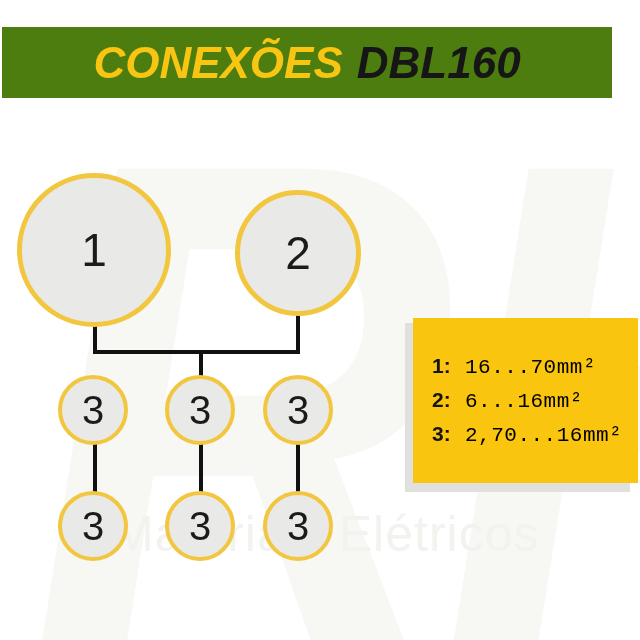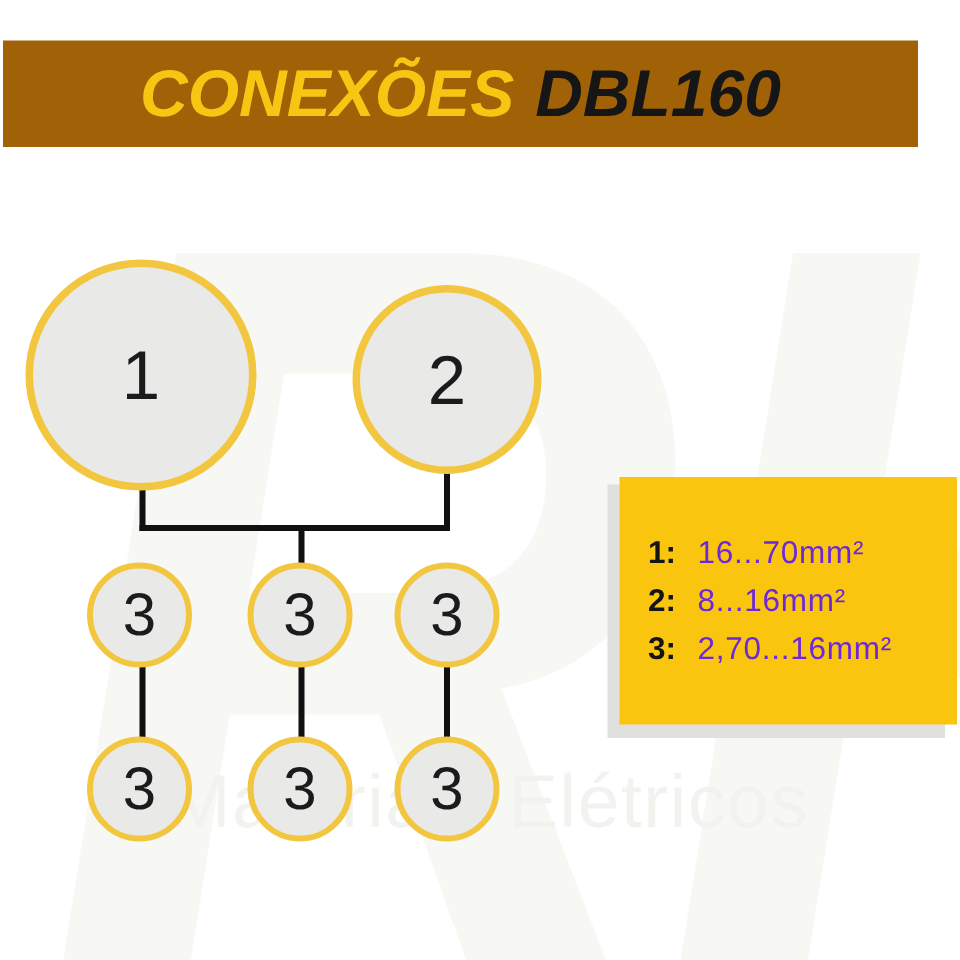--- a/index.html
+++ b/index.html
@@ -18,21 +18,21 @@
   }
   .wm-text {
     position:absolute; left:112px; top:505px; z-index:0;
     font-size:50px; font-weight:400; color:#f2f2ef; letter-spacing:1px;
     white-space:nowrap; user-select:none;
   }
 
   
   .header-bar {
     position:absolute; left:2px; top:27px; width:610px; height:71px;
-    background:#a16207; z-index:2;
+    background:#4d7c0f; z-index:2;
     display:flex; align-items:center; justify-content:center;
   }
   .title { font-style:italic; font-weight:800; font-size:44px; white-space:nowrap; }
   .title .accent { color:#f8c513; margin-right:14px; }
   .title .model  { color:#161616; }
 
   
   .line { position:absolute; background:#111111; z-index:1; }
   .node {
     position:absolute; border-radius:50%; background:#e9e9e7;
@@ -48,21 +48,21 @@
     background:#e0e0de; z-index:1;
   }
   .legend-box {
     position:absolute; left:413px; top:318px; width:225px; height:165px;
     background:#fac50f; z-index:2; box-sizing:border-box;
     display:flex; flex-direction:column; justify-content:center;
     padding-left:19px; gap:9px;
   }
   .legend-row { display:flex; align-items:baseline; font-size:21px; line-height:1.1; }
   .legend-key { font-weight:800; color:#141414; width:33px; flex:0 0 33px; }
-  .legend-value { color:#6d28d9; font-weight:500; letter-spacing:0.5px; white-space:nowrap; }
+  .legend-value { color:#000000; font-weight:500; letter-spacing:0.5px; white-space:nowrap;font-family:Liberation Mono, monospace; }
 </style>
 </head>
 <body>
 
 <div class="canvas">
 
   <div class="wm-logo">RH</div>
   <div class="wm-text">Materiais Elétricos</div>
 
   <div class="header-bar">
@@ -107,21 +107,21 @@
   </div>
 
   <div class="legend-shadow"></div>
   <div class="legend-box">
     <div class="legend-row">
       <span class="legend-key">1:</span>
       <span class="legend-value">16...70mm²</span>
     </div>
     <div class="legend-row">
       <span class="legend-key">2:</span>
-      <span class="legend-value">8...16mm²</span>
+      <span class="legend-value">6...16mm²</span>
     </div>
     <div class="legend-row">
       <span class="legend-key">3:</span>
       <span class="legend-value">2,70...16mm²</span>
     </div>
   </div>
 
 </div>
 
 </body></html>

